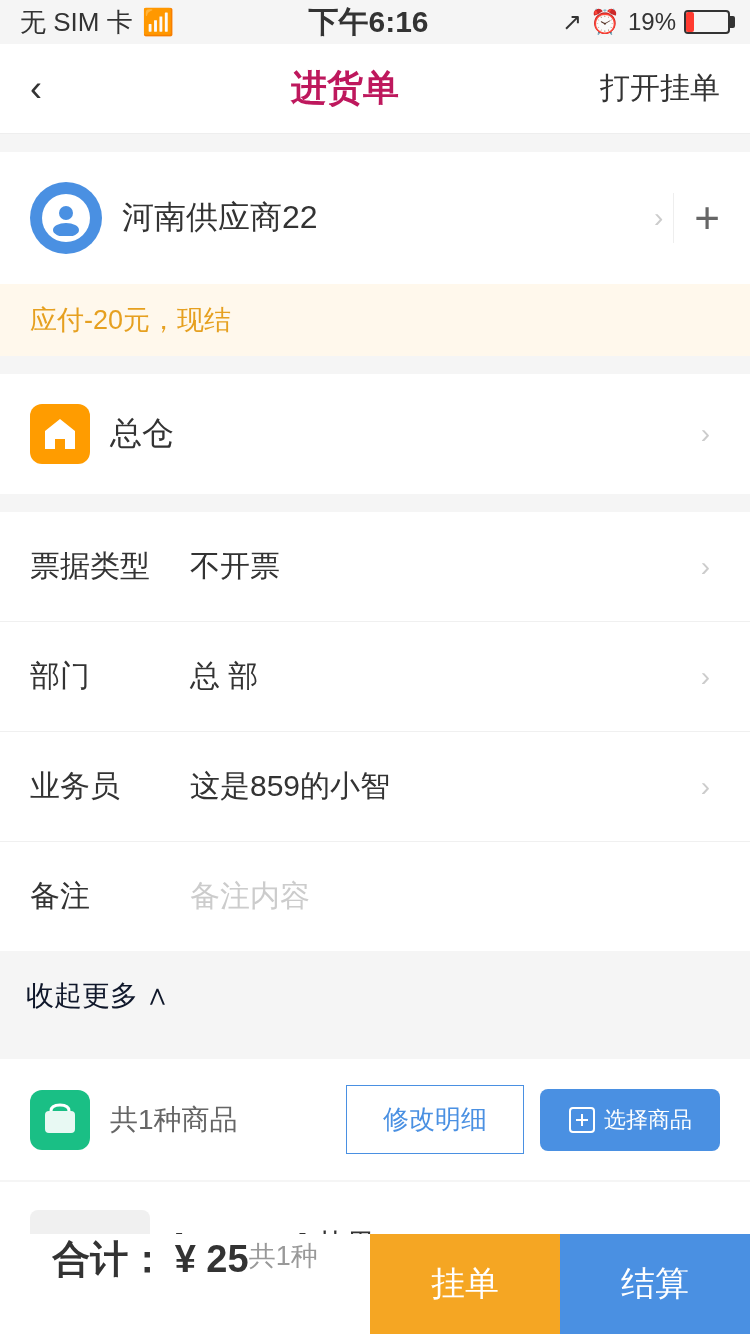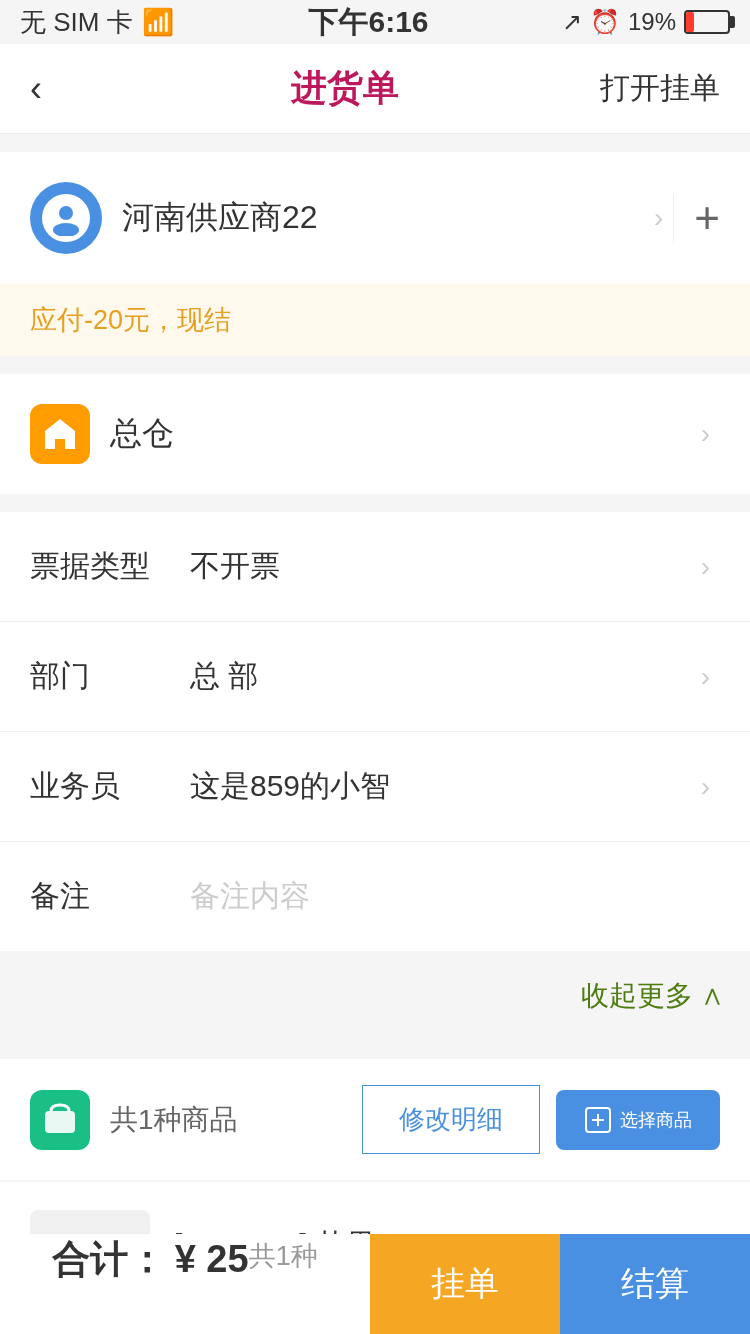--- a/index.html
+++ b/index.html
@@ -180,24 +180,24 @@
       color: #333;
       padding-left: 20px;
     }
     .form-value.placeholder {
       color: #ccc;
     }
 
     
     .collapse-toggle {
       background: #f5f5f5;
-      text-align: right;
+      text-align: left;
       padding: 26px;
       font-size: 28px;
-      color: #4d7c0f;
+      color: #0f172a;
       cursor: pointer;
       margin-top: 0;
     }
 
     
     .products-header {
       background: #fff;
       margin-top: 18px;
       padding: 26px 30px;
       display: flex;
@@ -224,21 +224,21 @@
       font-size: 26px;
       cursor: pointer;
       margin-right: 16px;
     }
     .btn-solid {
       background: #4a90e2;
       color: #fff;
       border: none;
       border-radius: 8px;
       padding: 16px 28px;
-      font-size: 18px;
+      font-size: 22px;
       cursor: pointer;
       display: flex; align-items: center; gap: 8px;
     }
 
     
     .product-item {
       background: #fff;
       margin-top: 2px;
       display: flex;
       align-items: center;

